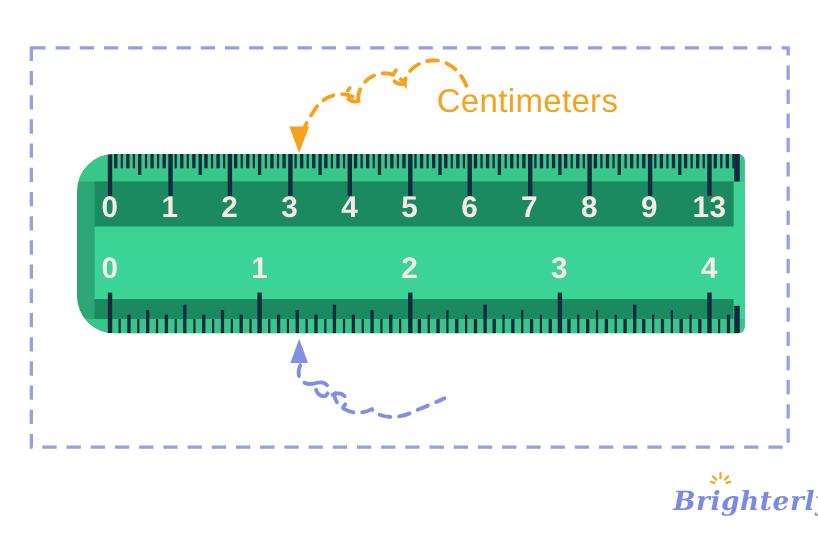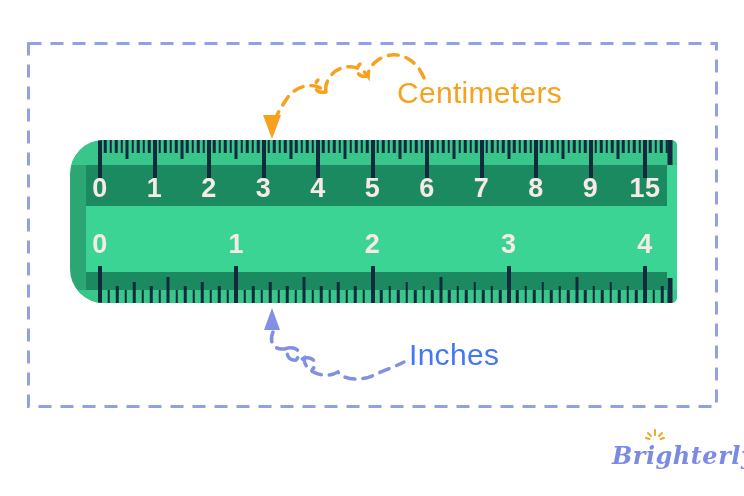--- a/index.html
+++ b/index.html
@@ -68,21 +68,20 @@
       <path d="M 273 332 C 268 344 276 352 288 348 C 284 358 294 364 304 358
                C 304 372 324 380 338 372 C 344 380 362 382 376 374
                C 386 370 396 366 404 362"></path>
       <path d="M 288 348 c 10 -2 14 6 8 12"></path>
       <path d="M 304 358 c 10 -2 14 6 8 12"></path>
     </g>
     <polygon points="264,330 280,330 272,308" fill="#8290E3"></polygon>
   </svg>
 
   <div class="unit-label label-cm">Centimeters</div>
-  <div class="unit-label label-inch">Inches</div>
 
   <div class="ruler">
     <div class="strip-top"></div>
     <div class="strip-bottom"></div>
     <div class="band-cm"></div>
     <div class="band-mid"></div>
     <div class="band-inch"></div>
     <div class="ruler-accent"></div>
 
     <div class="ticks">
@@ -268,21 +267,21 @@
         <div class="scale-num cm-num" style="left: 30px;">0</div>
         <div class="scale-num cm-num" style="left: 84.5px;">1</div>
         <div class="scale-num cm-num" style="left: 139px;">2</div>
         <div class="scale-num cm-num" style="left: 193.5px;">3</div>
         <div class="scale-num cm-num" style="left: 248px;">4</div>
         <div class="scale-num cm-num" style="left: 302.5px;">5</div>
         <div class="scale-num cm-num" style="left: 357px;">6</div>
         <div class="scale-num cm-num" style="left: 411.5px;">7</div>
         <div class="scale-num cm-num" style="left: 466px;">8</div>
         <div class="scale-num cm-num" style="left: 520.5px;">9</div>
-        <div class="scale-num cm-num" style="left: 575px;">15</div>
+        <div class="scale-num cm-num" style="left: 575px;">13</div>
       </div>
     <div class="ticks">
         <div class="scale-num inch-num" style="left: 30px;">0</div>
         <div class="scale-num inch-num" style="left: 166.25px;">1</div>
         <div class="scale-num inch-num" style="left: 302.5px;">2</div>
         <div class="scale-num inch-num" style="left: 438.75px;">3</div>
         <div class="scale-num inch-num" style="left: 575px;">4</div>
       </div>
   </div>
 

